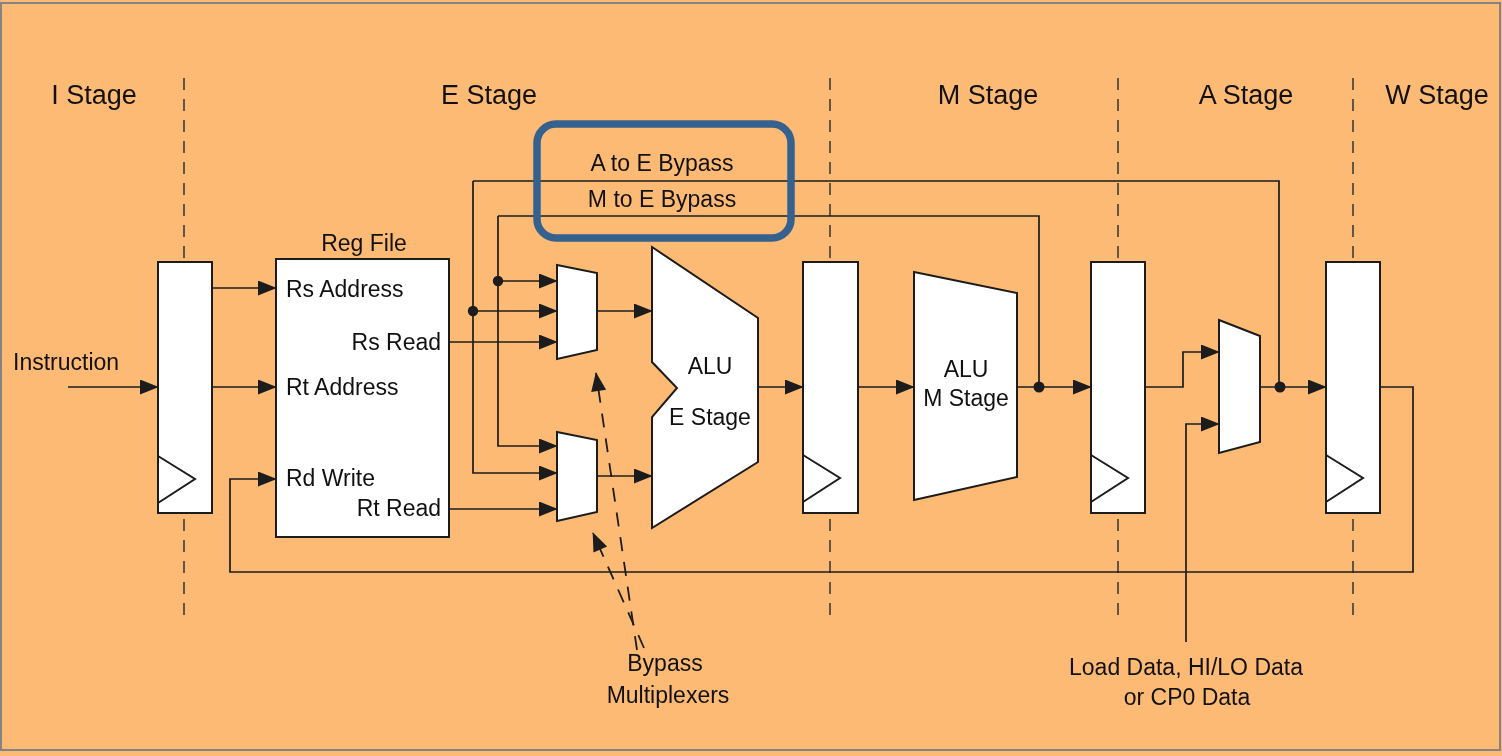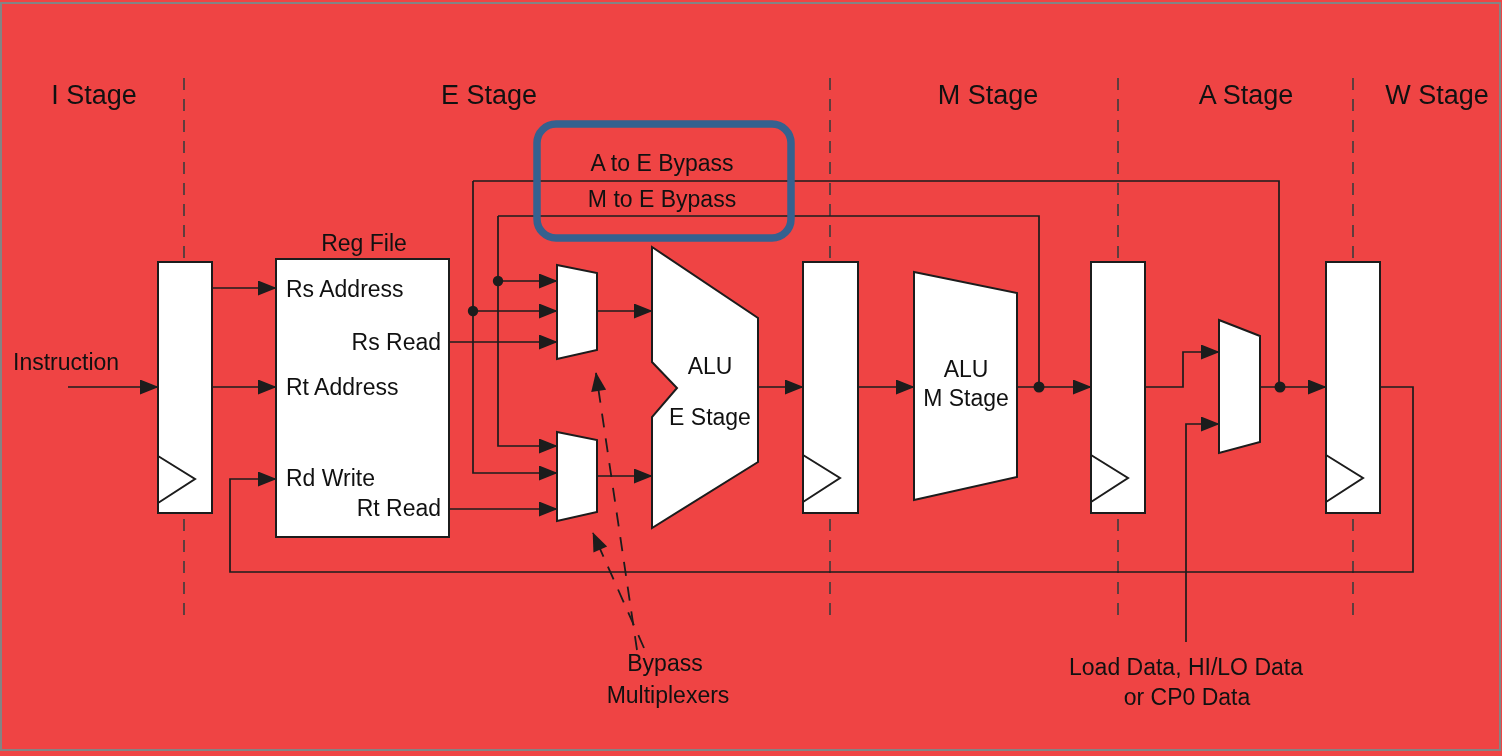--- a/index.html
+++ b/index.html
@@ -1,16 +1,16 @@
 <!DOCTYPE html>
 <html><head>
 <meta charset="utf-8">
 <style>
   html,body{margin:0;padding:0;background:#fff;}
-  .canvas{position:relative;width:1502px;height:756px;background:#ef4444;overflow:hidden;text-align:right;}
+  .canvas{position:relative;width:1502px;height:756px;background:#fdba74;overflow:hidden;text-align:right;}
   svg{display:block;}
   .wire{stroke:#1c1c1c;stroke-width:1.7;fill:none;}
   .shape{stroke:#1c1c1c;stroke-width:2;fill:#ffffff;}
   .clk{stroke:#1c1c1c;stroke-width:2;fill:none;}
   .divider{stroke:#3c3c3c;stroke-width:1.6;stroke-dasharray:12 9;fill:none;}
   .callout{stroke:#1c1c1c;stroke-width:1.8;stroke-dasharray:14 11;fill:none;}
   .dot{fill:#1c1c1c;stroke:none;}
   .lbl{font-family:"Liberation Sans","DejaVu Sans",sans-serif;font-size:23px;fill:#111111;}
   .stage-lbl{font-family:"Liberation Sans","DejaVu Sans",sans-serif;font-size:27px;fill:#111111;}
   .frame{fill:none;stroke:#848484;stroke-width:2;}

